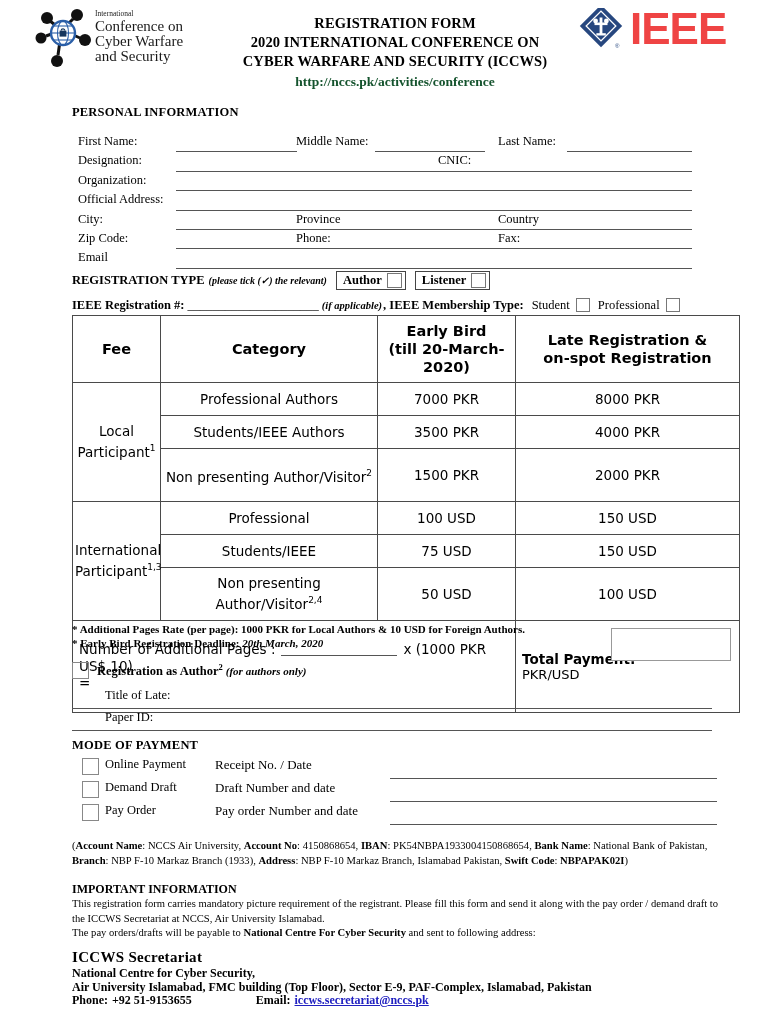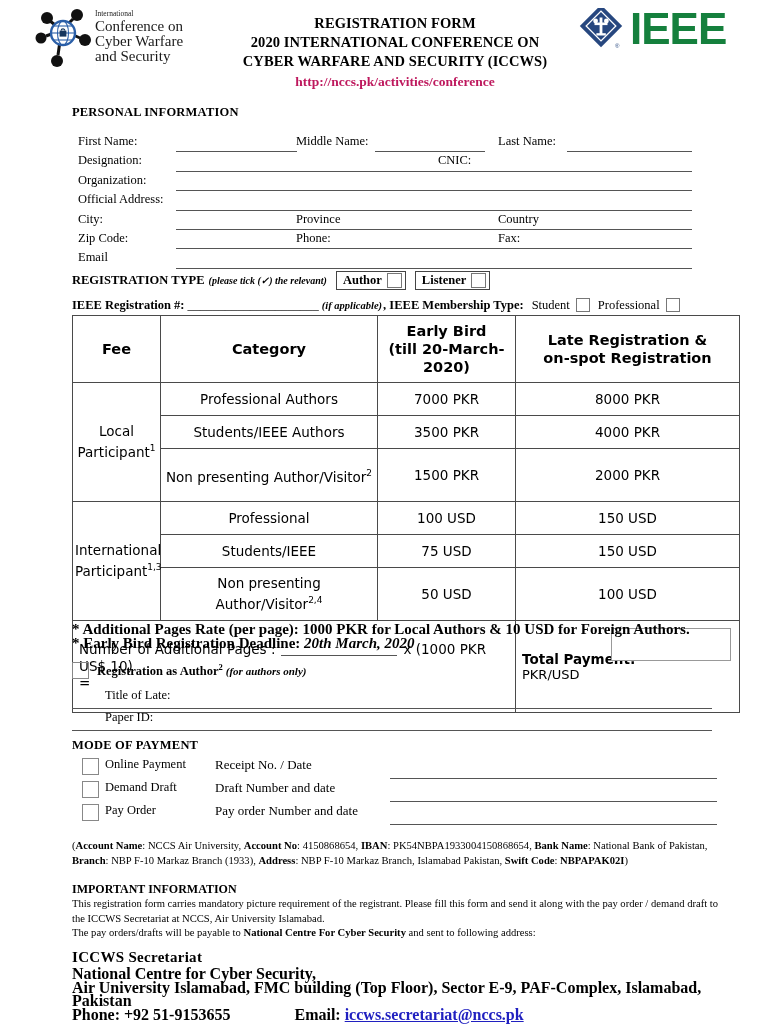--- a/index.html
+++ b/index.html
@@ -22,30 +22,30 @@
 
   .title-block{position:absolute;left:200px;top:14px;width:390px;text-align:center;}
   .title-line{
     font-family:"Liberation Serif", serif;
     font-weight:bold;font-size:14.5px;line-height:19px;
     letter-spacing:.1px;white-space:nowrap;
   }
   .title-url{
     font-family:"Liberation Serif", serif;
     font-weight:bold;font-size:13.5px;line-height:19px;
-    color:#be185d;margin-top:1px;
+    color:#14532d;margin-top:1px;
   }
 
   .ieee-logo{position:absolute;left:578px;top:8px;width:168px;height:46px;}
   .ieee-mark{position:absolute;left:0;top:0;}
   .ieee-word{
     position:absolute;left:52px;top:-2px;
     font-family:"Liberation Sans", sans-serif;
     font-weight:bold;font-size:44px;line-height:46px;
-    color:#15803d;letter-spacing:-1px;
+    color:#ef4444;letter-spacing:-1px;
   }
 
   .photo-box{
     position:absolute;left:655px;top:57px;width:90px;height:84px;
     border:1px solid #888;
     display:flex;align-items:center;justify-content:center;
     font-size:12.5px;
   }
 
   
@@ -110,21 +110,21 @@
   }
   .total-cell{text-align:left!important;padding:4px 6px!important;position:relative;}
   .total-lbl{font-weight:bold;font-size:13.5px;line-height:16px;}
   .total-sub{font-size:13px;line-height:16px;}
   .total-input{
     position:absolute;right:8px;top:7px;width:118px;height:31px;
     border:1px solid #999;background:#fff;
   }
 
   
-  .fn{position:absolute;left:72px;font-size:15px;font-weight:bold;line-height:14px;}
+  .fn{position:absolute;left:72px;font-size:11px;font-weight:bold;line-height:14px;}
   .fn i{font-style:italic;}
 
   
   .auth-reg{position:absolute;left:72px;top:662px;display:flex;align-items:center;}
   .auth-reg .cbw{width:15px;height:15px;border:1px solid #888;margin-right:8px;}
   .auth-reg .t{font-weight:bold;font-size:12.5px;}
   .auth-reg .t sup{font-size:8.5px;}
   .auth-reg .it{font-style:italic;font-weight:bold;font-size:11px;margin-left:3px;}
 
   .paper-rows{position:absolute;left:72px;top:688px;width:640px;}
@@ -145,21 +145,21 @@
   .acct{position:absolute;left:72px;top:838px;width:648px;font-size:10.6px;line-height:15px;}
   .acct b{font-weight:bold;}
 
   
   .impinfo-h{position:absolute;left:72px;top:882px;font-weight:bold;font-size:12px;}
   .impinfo{position:absolute;left:72px;top:897px;width:648px;font-size:10.6px;line-height:14.5px;}
   .impinfo b{font-weight:bold;}
 
   
   .sec-title{position:absolute;left:72px;top:949px;font-size:15px;font-weight:bold;letter-spacing:.3px;}
-  .sec-body{position:absolute;left:72px;top:967px;width:648px;font-size:16px;line-height:13.5px;font-weight:bold;}
+  .sec-body{position:absolute;left:72px;top:967px;width:648px;font-size:12px;line-height:13.5px;font-weight:bold;}
   .sec-body .link{color:#2020c0;text-decoration:underline;}
   .sec-phone{display:flex;}
   .sec-phone .gap{display:inline-block;width:64px;}
 </style>
 </head>
 <body>
 
 <div class="page">
 
   <div class="header">

